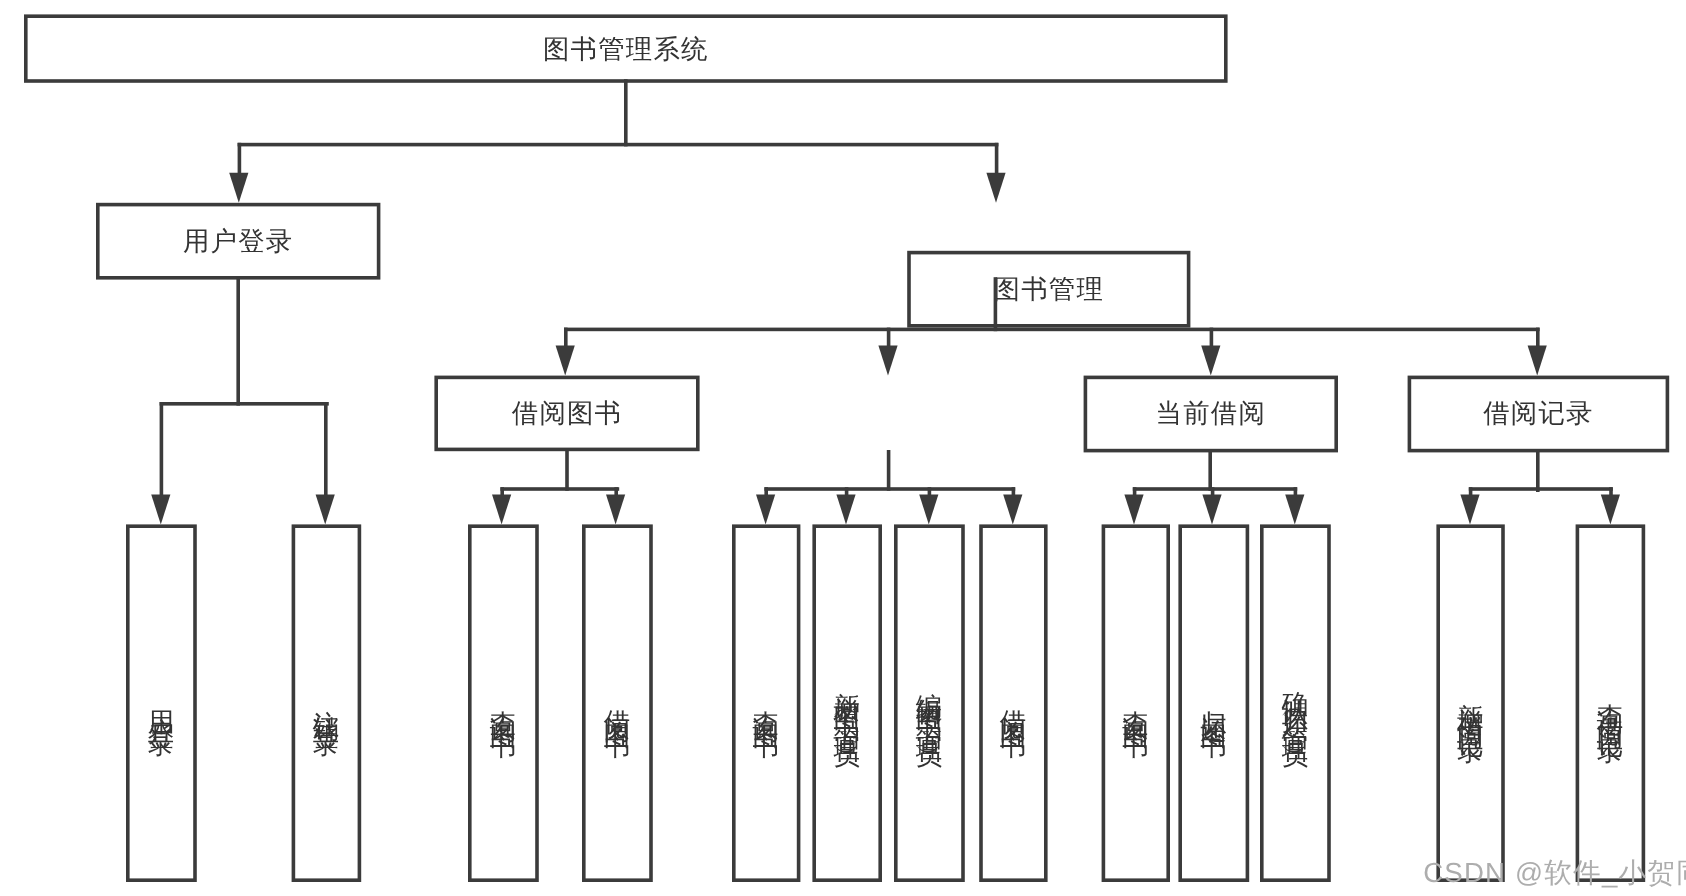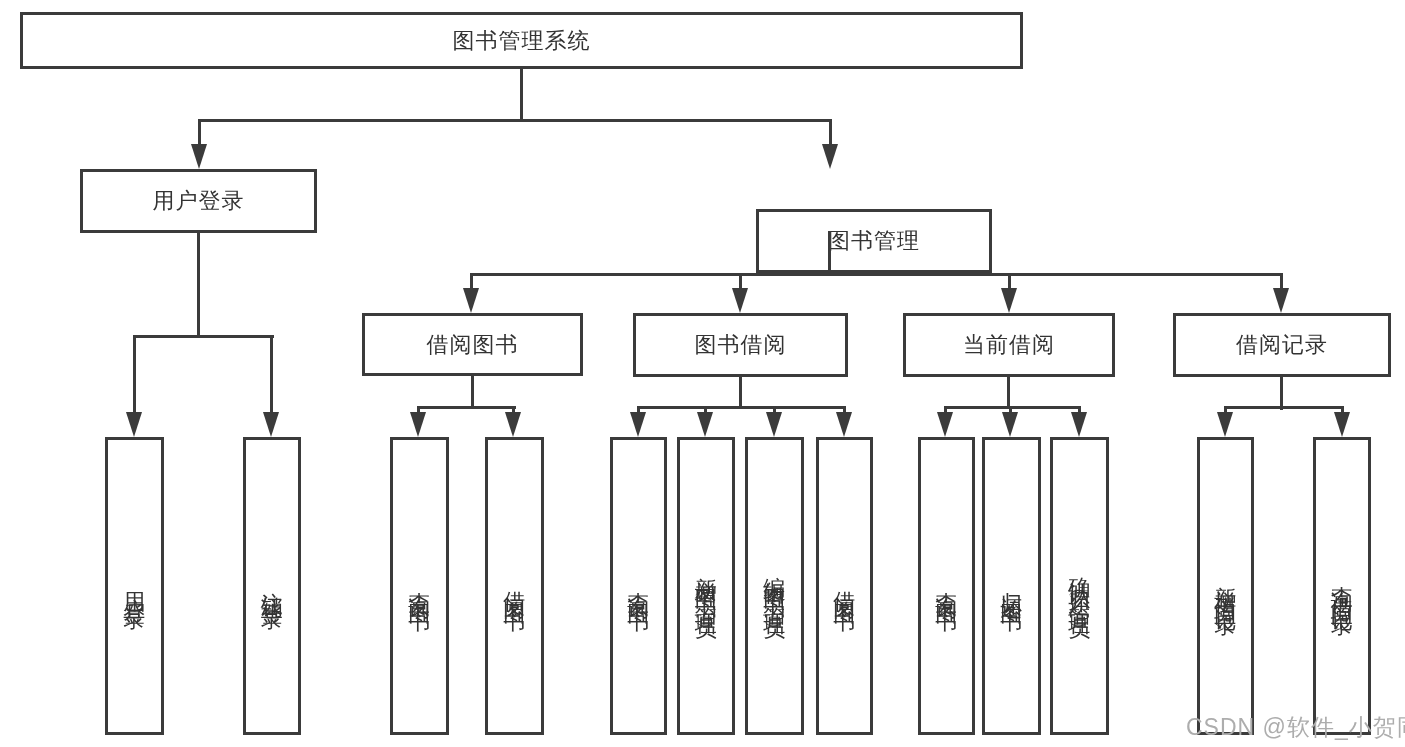--- a/index.html
+++ b/index.html
@@ -59,21 +59,20 @@
   <div class="vline" style="left:470px; top:273px; height:18px;"></div>
   <div class="arrowhead" style="left:463px; top:288px;"></div>
   <div class="vline" style="left:739px; top:273px; height:18px;"></div>
   <div class="arrowhead" style="left:732px; top:288px;"></div>
   <div class="vline" style="left:1008px; top:273px; height:18px;"></div>
   <div class="arrowhead" style="left:1001px; top:288px;"></div>
   <div class="vline" style="left:1280px; top:273px; height:18px;"></div>
   <div class="arrowhead" style="left:1273px; top:288px;"></div>
 
   <div class="node" style="left:362px; top:313px; width:221px; height:63px;">借阅图书</div>
-  <div class="node" style="left:633px; top:313px; width:215px; height:64px;">图书借阅</div>
   <div class="node" style="left:903px; top:313px; width:212px; height:64px;">当前借阅</div>
   <div class="node" style="left:1173px; top:313px; width:218px; height:64px;">借阅记录</div>
 
   <div class="vline" style="left:471px; top:375px; height:34px;"></div>
   <div class="hline" style="left:417px; top:406px; width:99px;"></div>
   <div class="vline" style="left:417px; top:406px; height:8px;"></div>
   <div class="arrowhead" style="left:410px; top:412px;"></div>
   <div class="vline" style="left:512px; top:406px; height:8px;"></div>
   <div class="arrowhead" style="left:505px; top:412px;"></div>
 

